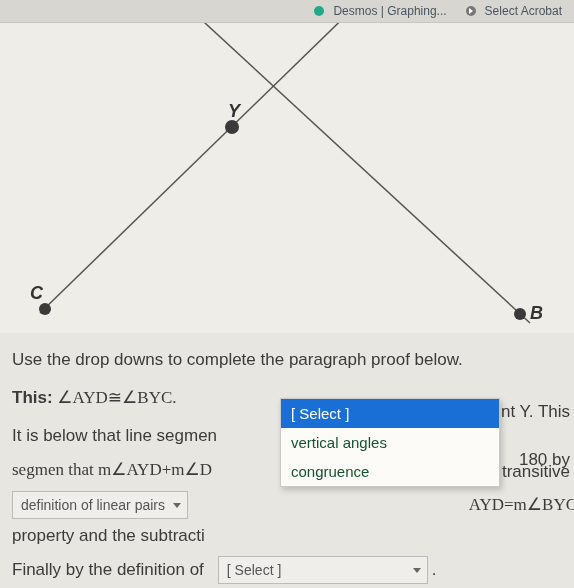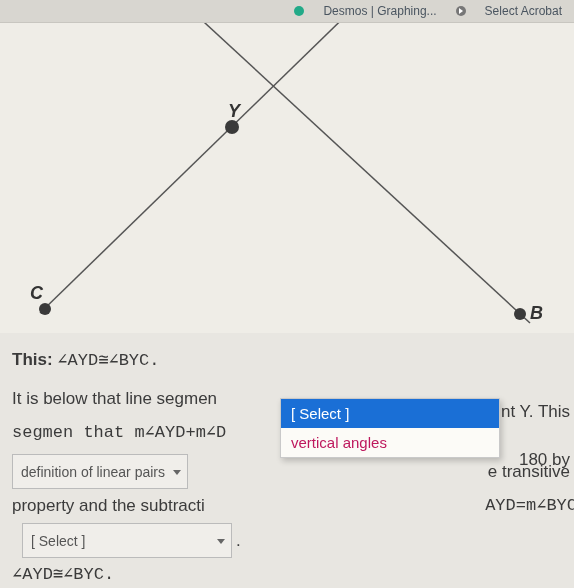--- a/index.html
+++ b/index.html
@@ -15,21 +15,21 @@
       display: flex;
       justify-content: flex-end;
       gap: 18px;
       padding: 4px 12px;
       background: #d8d6d0;
       font-size: 12px;
       color: #4a5560;
       align-items: center;
       border-bottom: 1px solid #c8c6c0;
     }
-    .tab { display: flex; align-items: center; gap: 18px; }
+    .tab { display: flex; align-items: center; gap: 8px; }
     .tab-icon svg { display: block; }
     .geometry-area {
       width: 100%;
       height: 310px;
       position: relative;
       background: #efede7;
     }
     .geometry-area svg { position: absolute; top: 0; left: 0; }
     .point-label {
       position: absolute;
@@ -38,32 +38,32 @@
       color: #333;
       font-style: italic;
     }
     .content {
       padding: 10px 12px;
       color: #3b3b3b;
       font-size: 17px;
       line-height: 2;
     }
     .content p { margin-bottom: 4px; }
-    .angle { font-family: Liberation Mono, monospace; }
+    .angle { font-family: Liberation Serif, serif; }
     .select-box {
       border: 1px solid #bbb;
       background: #f0eeea;
       font-size: 14px;
       padding: 4px 22px 4px 8px;
       display: inline-flex;
       align-items: center;
       position: relative;
       color: #555;
       vertical-align: middle;
-      height: 35px;
+      height: 28px;
     }
     .select-box::after {
       content: "";
       position: absolute;
       right: 6px;
       top: 50%;
       transform: translateY(-40%);
       border-left: 4px solid transparent;
       border-right: 4px solid transparent;
       border-top: 5px solid #666;
@@ -75,21 +75,21 @@
       top: 398px;
       width: 220px;
       background: #fcfbf7;
       border: 1px solid #c9c9c9;
       box-shadow: 2px 3px 6px rgba(0,0,0,0.2);
       font-size: 15px;
       z-index: 10;
     }
     .dropdown-open .opt {
       padding: 6px 10px;
-      color: #be185d;
+      color: #14532d;
     }
     .dropdown-open .opt.selected {
       background: #1a6fd6;
       color: #fff;
     }
     .right-fragment {
       position: absolute;
       right: 4px;
       font-size: 17px;
       color: #3b3b3b;
@@ -125,51 +125,54 @@
     <circle cx="232" cy="104" r="7" fill="#3a3a3a"></circle>
     <circle cx="45" cy="286" r="6" fill="#3a3a3a"></circle>
     <circle cx="520" cy="291" r="6" fill="#3a3a3a"></circle>
   </svg>
   <span class="point-label" style="left:228px; top:78px;">Y</span>
   <span class="point-label" style="left:30px; top:260px;">C</span>
   <span class="point-label" style="left:530px; top:280px;">B</span>
 </div>
 
 <div class="content">
+  <p>Use the drop downs to complete the paragraph proof below.</p>
   <p>
     <strong>This:</strong>
     <span class="angle">∠AYD≅∠BYC.</span>
   </p>
   <div class="proof-row">
     <span>It is below that line segmen</span>
   </div>
   <div class="proof-row">
     <span class="angle">segmen that m∠AYD+m∠D</span>
   </div>
   <div class="proof-row" style="margin-top:4px;">
     <span class="select-box">
       <span>definition of linear pairs</span>
     </span>
   </div>
   <div class="proof-row">
     <span>property and the subtracti</span>
   </div>
   <div class="proof-row">
+    <span>Finally by the definition of</span>
     <span style="width:6px;"></span>
     <span class="select-box" style="width:210px;">
       <span>[ Select ]</span>
     </span>
     <span>.</span>
   </div>
   <div class="proof-row">
     <span class="angle">∠AYD≅∠BYC.</span>
   </div>
 </div>
 
 <span class="right-fragment" style="top:402px;">oint Y. This</span>
 <span class="right-fragment" style="top:450px;">180 by</span>
 <span class="right-fragment" style="top:462px;">e transitive</span>
 <span class="right-fragment angle" style="top:494px; right:-3px;">AYD=m∠BYC</span>
 
 <div class="dropdown-open">
   <div class="opt selected">[ Select ]</div>
   <div class="opt">vertical angles</div>
+  <div class="opt">congruence</div>
 </div>
 
 </body></html>

